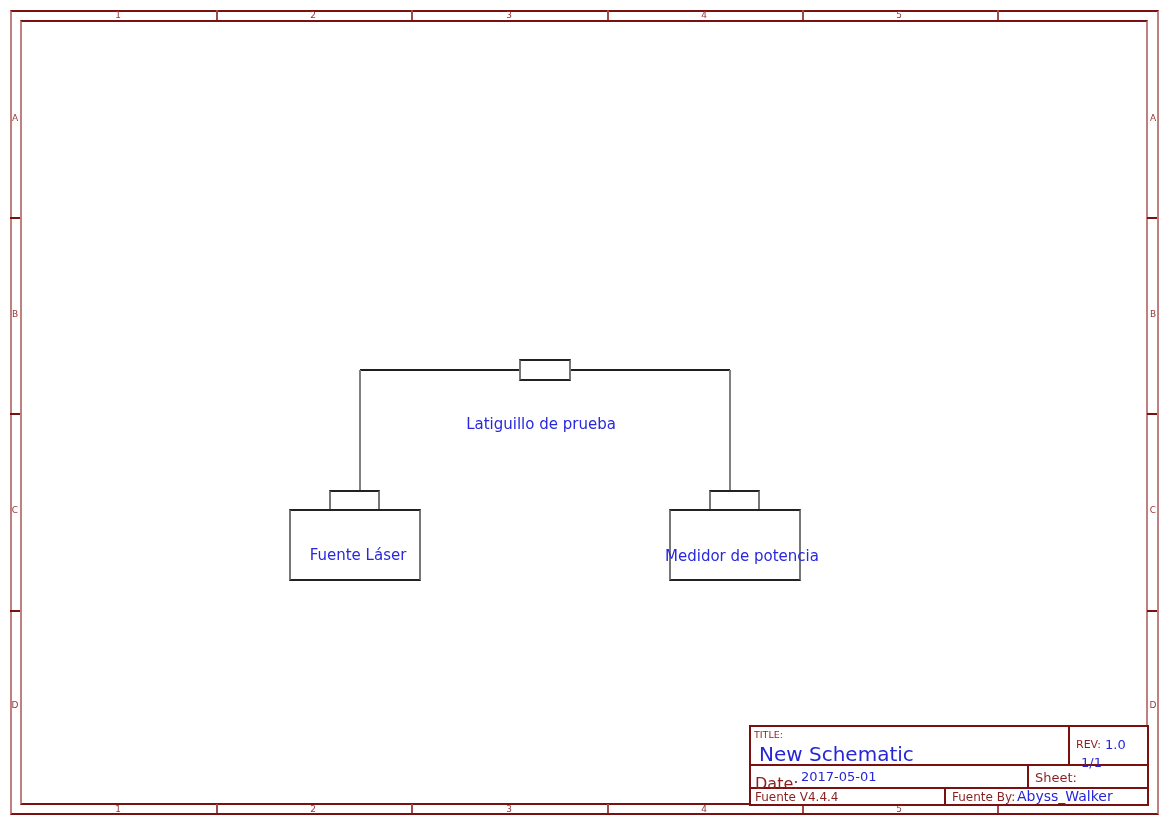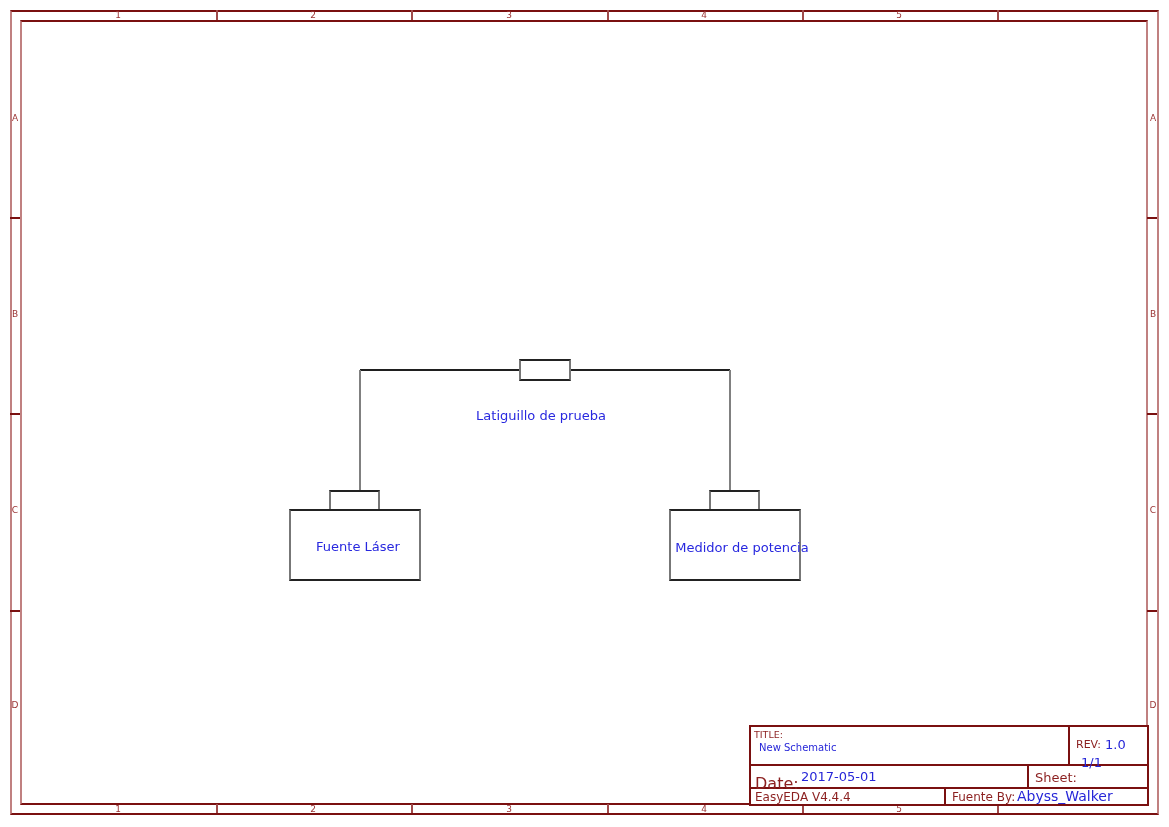--- a/index.html
+++ b/index.html
@@ -30,22 +30,22 @@
     background:#ffffff;
     border-top:2px solid var(--shape-border-dark,#222);
     border-bottom:2px solid var(--shape-border-dark,#222);
     border-left:2px solid var(--shape-border-gray,#777);
     border-right:2px solid var(--shape-border-gray,#777);
   }
   .wire-h { height:2px; background:var(--wire-dark,#1f1f1f); }
   .wire-v { width:2px; background:var(--wire-gray,#808080); }
   .blue-label {
     position:absolute; color:var(--label-blue,#2828df);
-    font-size:13px; line-height:16px; white-space:nowrap;
-    transform:translateX(-50%); text-align:left;
+    font-size:15px; line-height:16px; white-space:nowrap;
+    transform:translateX(-50%); text-align:left;margin-top:8px;
   }
 
   
   #title-block {
     left:749px; top:725px; width:400px; height:81px;
     border:2px solid var(--frame-line-dark,#7a1010); background:#ffffff;
   }
   .tb-hline { left:0; width:396px; height:2px; background:var(--frame-line-dark,#7a1010); }
   .tb-vline { width:2px; background:var(--frame-line-dark,#7a1010); }
   .tb-label { position:absolute; color:var(--title-text,#8b1f1f); white-space:nowrap; }
@@ -118,28 +118,28 @@
   <span class="blue-label" style="left:742px;top:540px">Medidor de potencia</span>
 
   <div class="abs" id="title-block">
     <div class="abs tb-hline" style="top:37px"></div>
     <div class="abs tb-hline" style="top:60px"></div>
     <div class="abs tb-vline" style="left:317px;top:0;height:39px"></div>
     <div class="abs tb-vline" style="left:276px;top:37px;height:25px"></div>
     <div class="abs tb-vline" style="left:193px;top:60px;height:19px"></div>
 
     <span class="tb-label" style="left:3px;top:2px;font-size:9.5px">TITLE:</span>
-    <span class="tb-value" style="left:8px;top:15px;font-size:10px">New Schematic</span>
+    <span class="tb-value" style="left:8px;top:15px;font-size:20px">New Schematic</span>
 
     <span class="tb-label" style="left:325px;top:11px;font-size:11px">REV:</span>
     <span class="tb-value" style="left:354px;top:10px;font-size:13px">1.0</span>
 
     <span class="tb-label" style="left:4px;top:47px;font-size:16px">Date:</span>
     <span class="tb-value" style="left:50px;top:42px;font-size:13px">2017-05-01</span>
     <span class="tb-label" style="left:284px;top:43px;font-size:13px">Sheet:</span>
     <span class="tb-value" style="left:330px;top:28px;font-size:13px">1/1</span>
 
-    <span class="tb-label" style="left:4px;top:63px;font-size:12px">EasyEDA V4.4.4</span>
+    <span class="tb-label" style="left:4px;top:63px;font-size:12px">Fuente V4.4.4</span>
     <span class="tb-label" style="left:201px;top:63px;font-size:12px">Fuente By:</span>
     <span class="tb-value" style="left:266px;top:61px;font-size:14px">Abyss_Walker</span>
   </div>
 
 </div>
 
 </body></html>

